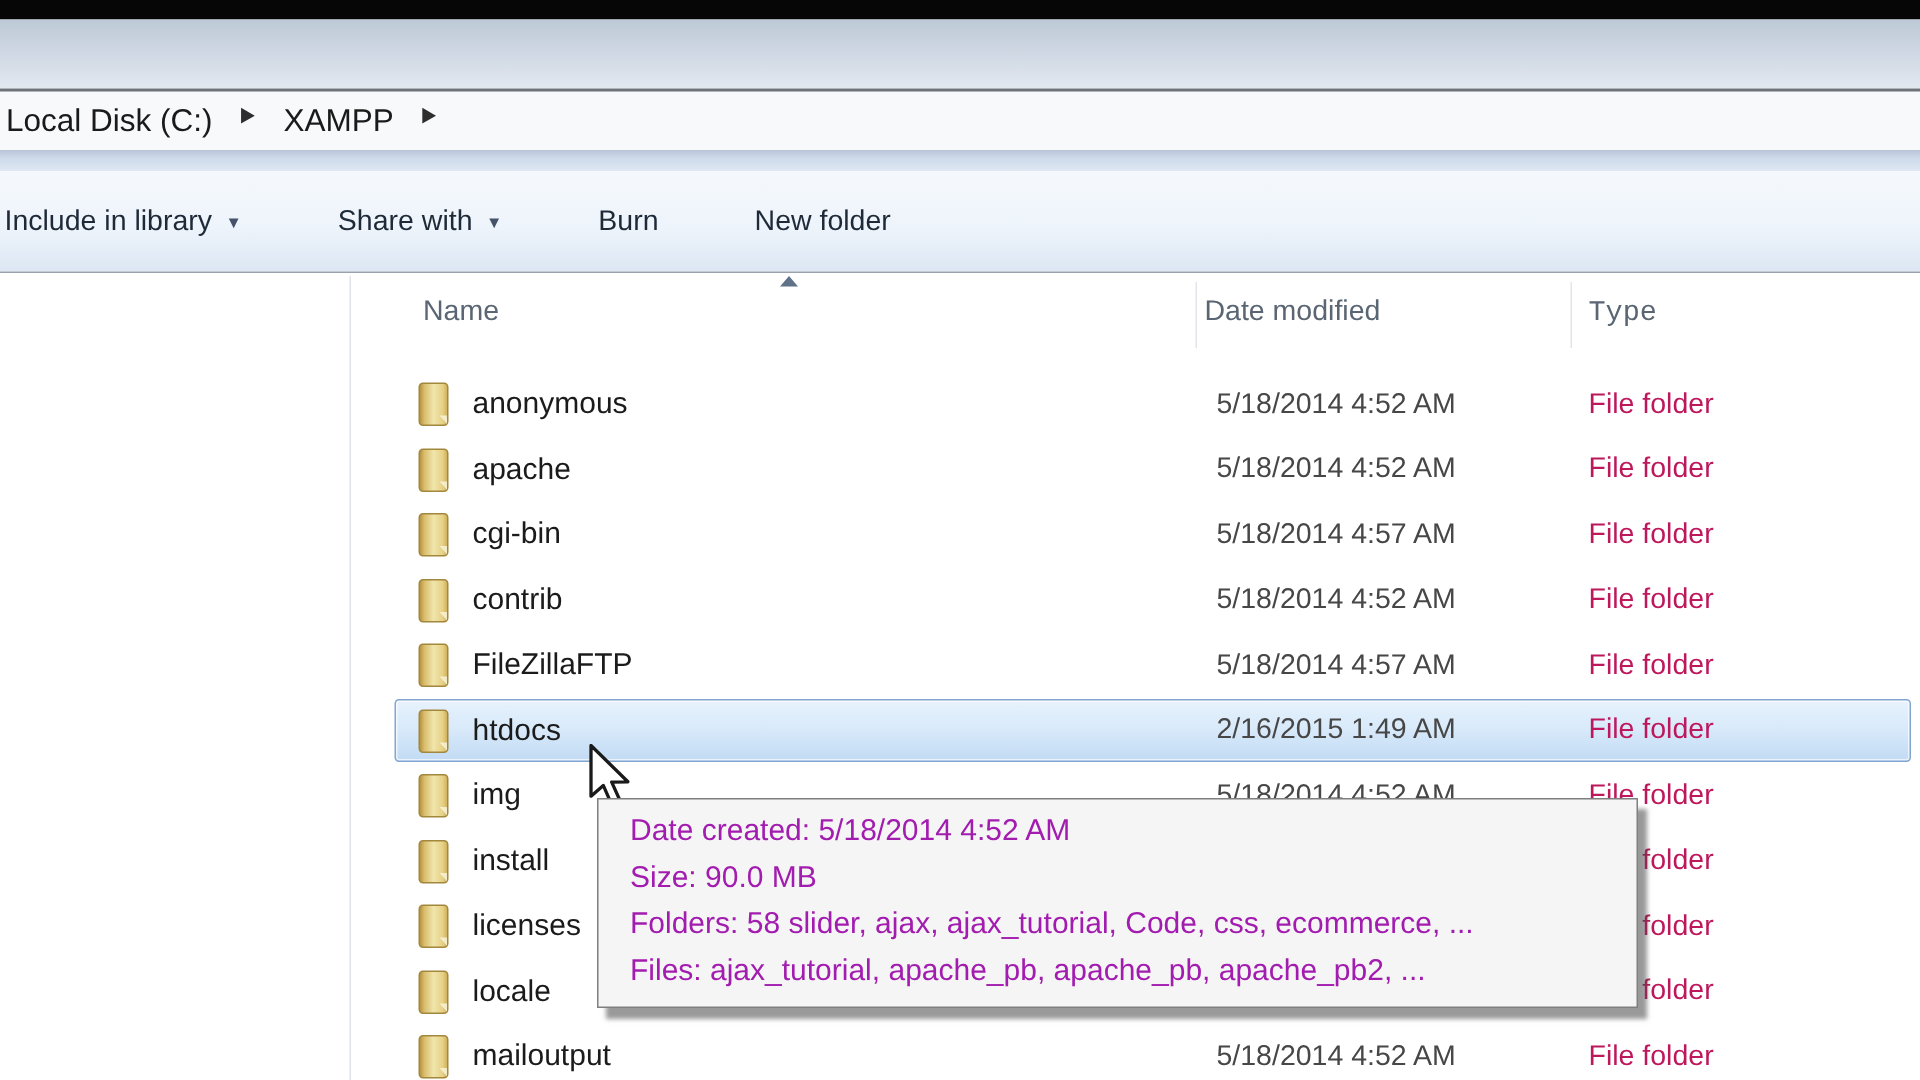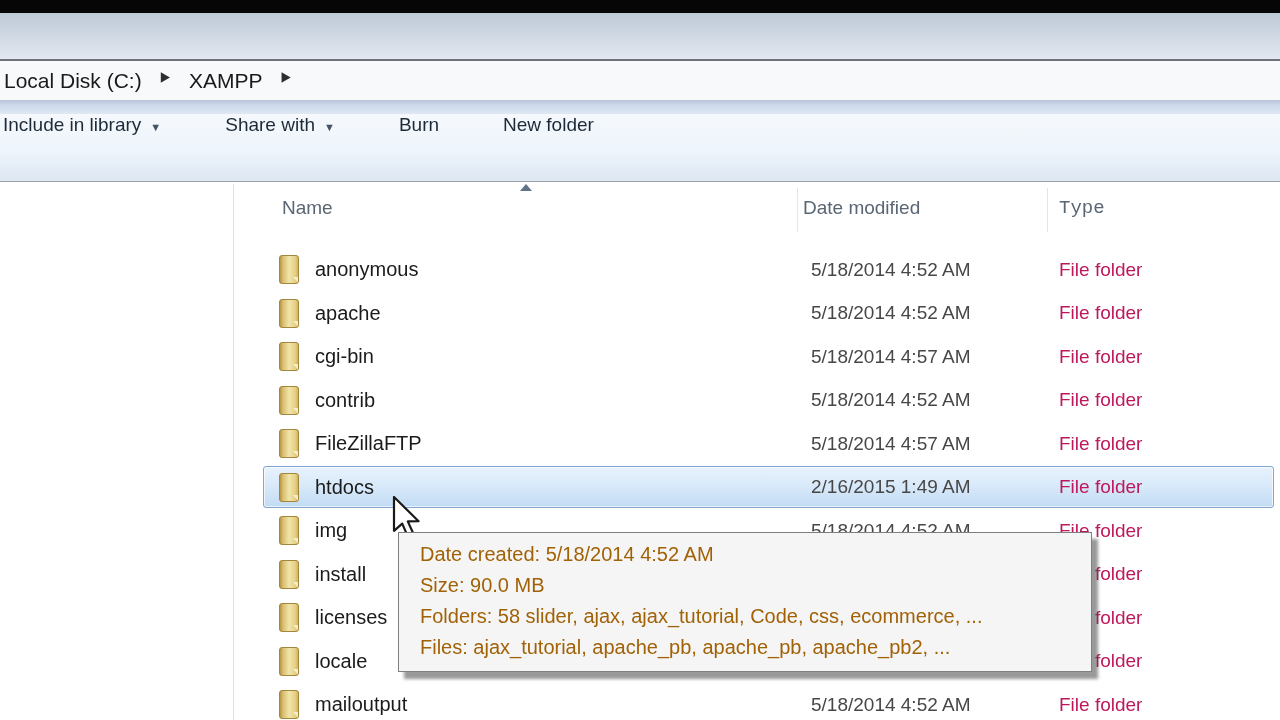--- a/index.html
+++ b/index.html
@@ -13,21 +13,21 @@
     background:linear-gradient(180deg,#bec9d7 0%,#ccd5e1 40%,#e3e8f0 100%);}
   .addr-row{position:absolute;left:0;top:59px;width:1280px;height:41px;box-sizing:border-box;
     border-top:2px solid #6e737b;background:#f8f9fb;display:flex;align-items:center;}
   .breadcrumb{display:flex;align-items:flex-start;padding-left:4px;font-size:21px;color:#1a1a1a;}
   .crumb{cursor:default;}
   .crumb-arrow{font-size:12px;color:#2e2e2e;margin:0 19px;transform:scaleY(1.15);}
   .glass-2{position:absolute;left:0;top:100px;width:1280px;height:14px;
     background:linear-gradient(180deg,#b7c4d5 0%,#cdd9ea 35%,#dfe8f3 100%);}
   .toolbar{position:absolute;left:0;top:114px;width:1280px;height:68px;box-sizing:border-box;
     background:linear-gradient(180deg,#f5f9fd 0%,#eef4fb 55%,#dce7f3 100%);
-    border-bottom:1px solid #9aa1aa;display:flex;align-items:flex-start;padding-left:3px;}
+    border-bottom:1px solid #9aa1aa;display:flex;align-items:center;padding-left:3px;}
   .tool-item{display:flex;align-items:center;margin-right:64px;font-size:19px;color:#1e2a38;cursor:default;}
   .tool-caret{font-size:11px;color:#44536a;margin-left:9px;padding-top:3px;}
   
   .content{position:absolute;left:0;top:182px;width:1280px;height:538px;background:#fff;}
   .nav-divider{position:absolute;left:233px;top:184px;width:1px;height:536px;background:#dfe2e6;}
   .col-header{position:absolute;top:182px;height:52px;display:flex;align-items:center;
     font-size:19px;color:#5a6673;cursor:default;}
   .hdr-name{left:270px;margin-left:12px;}
   .hdr-date{left:803px;}
   .hdr-type{left:1059px;font-family:Liberation Mono, monospace;}
@@ -44,21 +44,21 @@
     background:linear-gradient(180deg,#e7f2fd 0%,#d9eafa 45%,#c2dbf4 100%);
     box-shadow:inset 0 0 0 1px rgba(255,255,255,0.65);}
   .ficon{position:relative;z-index:1;margin-left:43px;width:26px;height:31px;flex:0 0 auto;}
   .fname{position:relative;z-index:1;margin-left:13px;font-size:20px;color:#1b1b1b;white-space:nowrap;}
   .fdate{position:absolute;z-index:1;left:578px;font-size:19px;color:#474747;white-space:nowrap;}
   .ftype{position:absolute;z-index:1;left:826px;font-size:19px;color:#be185d;white-space:nowrap;}
   
   .tooltip{position:absolute;left:398px;top:532px;width:694px;box-sizing:border-box;z-index:6;
     background:#f5f5f5;border:1px solid #7f7f7f;
     box-shadow:6px 7px 3px rgba(70,70,70,0.55);
-    padding:6px 10px 8px 21px;font-size:20px;line-height:31px;color:#a16207;}
+    padding:6px 10px 8px 21px;font-size:20px;line-height:31px;color:#a21caf;}
   .tooltip .tline{white-space:nowrap;overflow:hidden;}
   
   .cursor{position:absolute;left:392px;top:496px;z-index:4;}
   .hidden-defs{position:absolute;width:0;height:0;overflow:hidden;}
 </style>
 </head>
 <body>
 
 <div class="screen">
 

